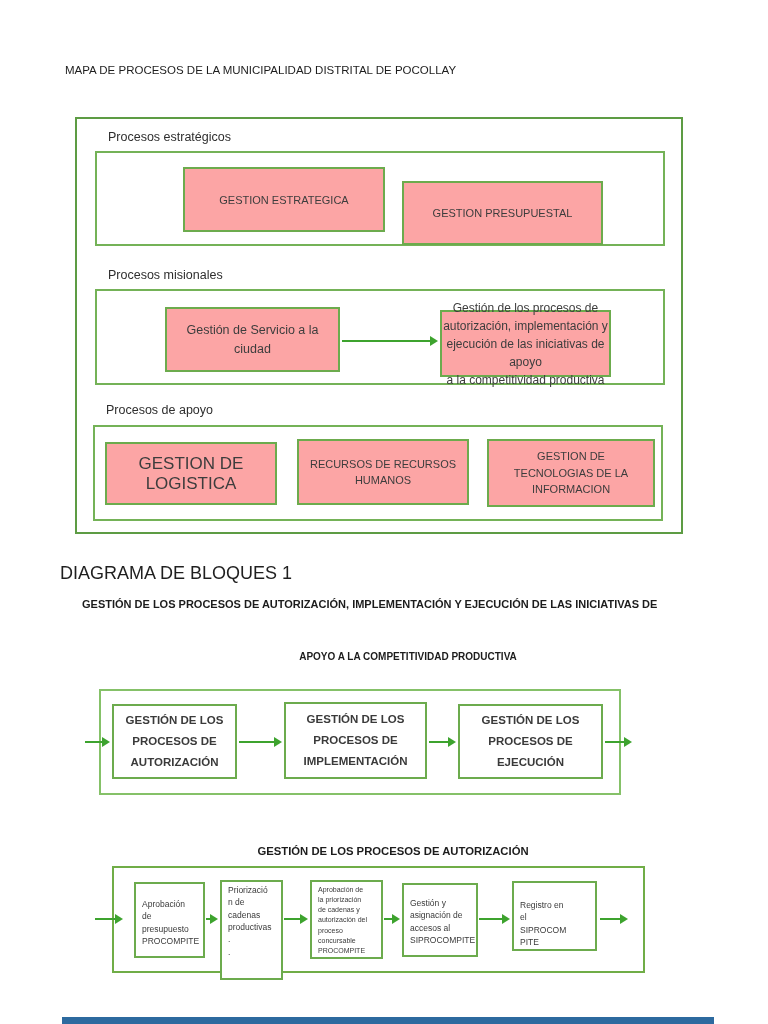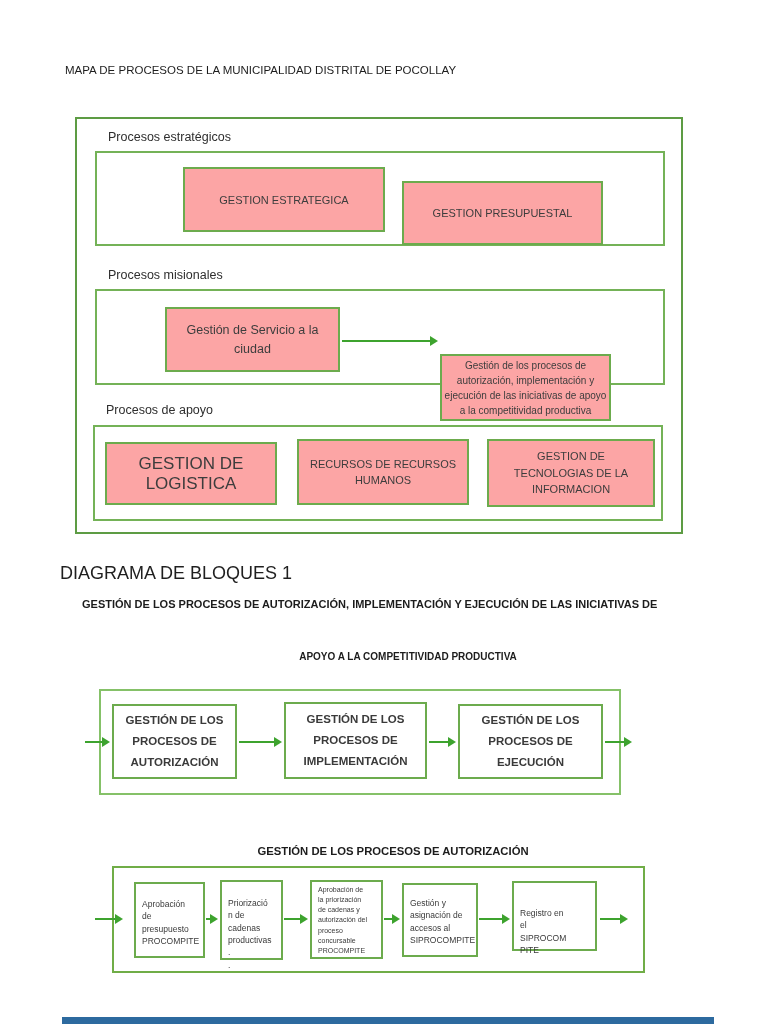--- a/index.html
+++ b/index.html
@@ -21,21 +21,21 @@
   #sec2 { left:95px; top:289px; width:566px; height:92px; }
   #sec3 { left:93px; top:425px; width:566px; height:92px; }
   .gbox {
     position:absolute; background:#fca5a5; border:2px solid #6cab4d;
     display:flex; align-items:center; justify-content:center; text-align:center;
     color:#3d3d3d; white-space:pre-line;
   }
   #b-estrategica  { left:183px; top:167px; width:198px; height:61px; font-size:11px; }
   #b-presupuestal { left:402px; top:169px; width:197px; height:60px; font-size:11px;margin-top:12px; }
   #b-servicio     { left:165px; top:307px; width:171px; height:61px; font-size:12.5px; line-height:1.5; }
-  #b-iniciativas  { left:440px; top:310px; width:167px; height:63px; font-size:10px; line-height:1.5;margin-top:44px; }
+  #b-iniciativas  { left:440px; top:310px; width:167px; height:63px; font-size:12px; line-height:1.5; }
   #b-logistica    { left:105px; top:442px; width:168px; height:59px; font-size:17px; }
   #b-rrhh         { left:297px; top:439px; width:168px; height:62px; font-size:11px; line-height:1.5; }
   #b-tecnologias  { left:487px; top:439px; width:164px; height:64px; font-size:11px; line-height:1.5; }
 
   
   .h1   { position:absolute; left:60px; top:563px; font-size:18px; color:#1f1f1f; }
   .sub1 { position:absolute; left:82px; top:598px; font-size:11px; font-weight:bold; color:#1c1c1c; }
   .sub2 { position:absolute; left:101px; top:651px; width:614px; text-align:center; font-size:10px; font-weight:bold; color:#1c1c1c; }
   .bot-heading { position:absolute; left:86px; top:845px; width:614px; text-align:center; font-size:11.3px; font-weight:bold; color:#1c1c1c; }
 
@@ -51,24 +51,24 @@
   #m3 { left:458px; top:704px; width:141px; height:71px; }
 
   
   .bot-frame { position:absolute; left:112px; top:866px; width:529px; height:103px; border:2px solid #70ad47; background:#fff; }
   .sbox {
     position:absolute; background:#fff; border:2px solid #6cab4d; color:#3a3a3a;
     white-space:pre-line; font-size:8.5px; line-height:1.45; box-sizing:border-box;
     padding:4px 3px 0 6px;
   }
   #s1 { left:134px; top:882px; width:71px; height:76px; padding-top:14px; }
-  #s2 { left:220px; top:880px; width:63px; height:80px; padding-top:15px; }
+  #s2 { left:220px; top:880px; width:63px; height:100px; padding-top:2px; }
   #s3 { left:310px; top:880px; width:73px; height:79px; font-size:7px; line-height:1.45; padding-top:3px; }
   #s4 { left:402px; top:883px; width:76px; height:74px; padding-top:12px; }
-  #s5 { left:512px; top:881px; width:85px; height:70px; padding-top:24px; }
+  #s5 { left:512px; top:881px; width:85px; height:70px; padding-top:16px; }
 
   
   .arrow { position:absolute; height:2px; background:#3da32e; z-index:5; }
   .arrow::after {
     content:''; position:absolute; right:-8px; top:-4px;
     border-left:8px solid #3da32e; border-top:5px solid transparent; border-bottom:5px solid transparent;
   }
   #ar-map   { left:342px; top:340px; width:88px; }
   #ar-m-in  { left:85px;  top:741px; width:17px; }
   #ar-m1    { left:239px; top:741px; width:35px; }

